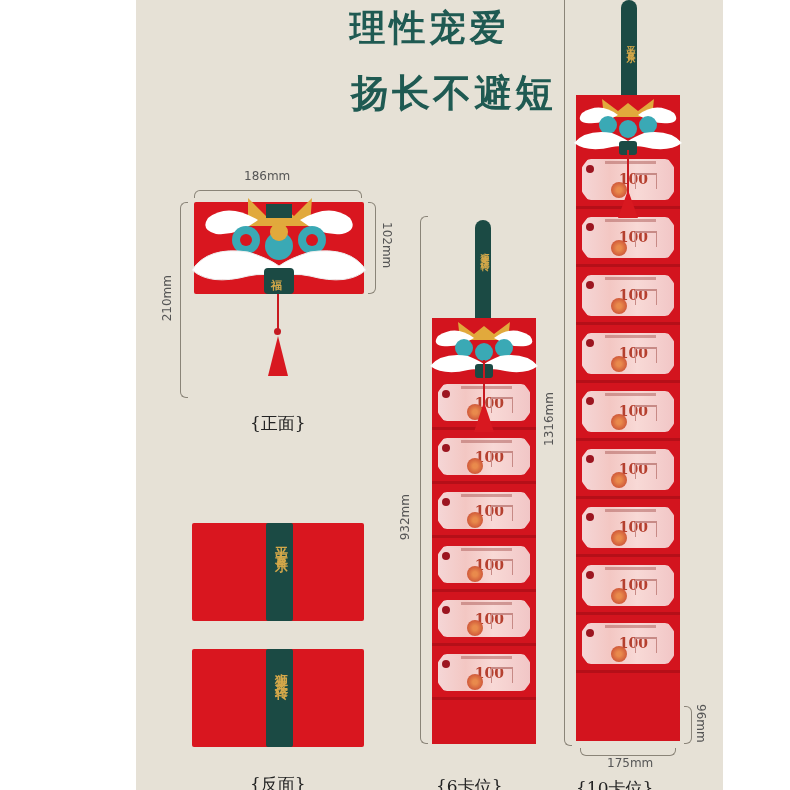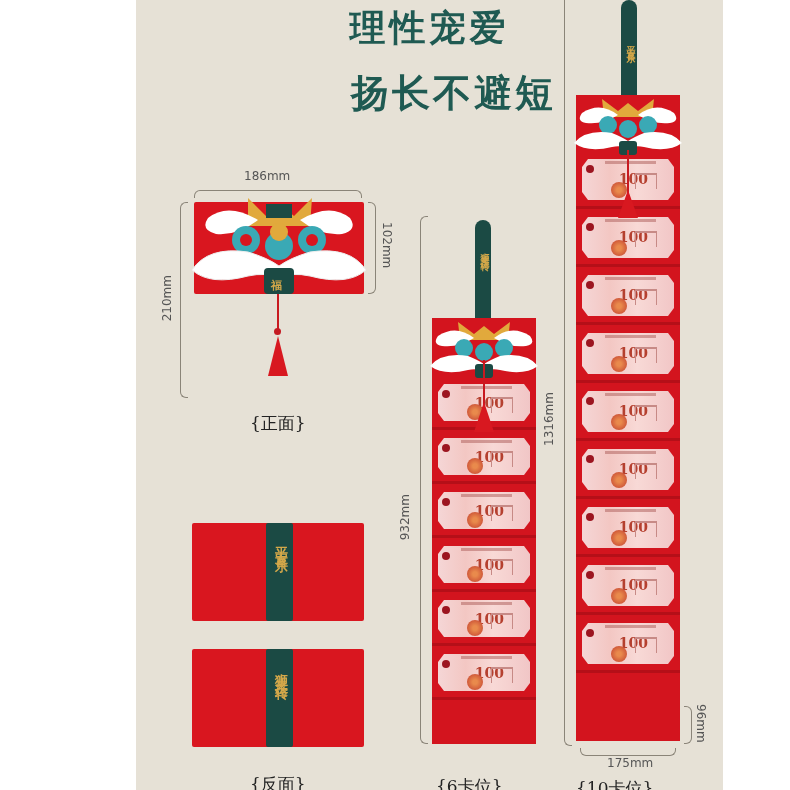--- a/index.html
+++ b/index.html
@@ -23,21 +23,21 @@
   .band-text { position: absolute; color: #d4a84a; font-family: "DejaVu Serif", serif; font-weight: bold; font-size: 13px; writing-mode: vertical-rl; letter-spacing: 4px; }
   .tassel-cord { position: absolute; width: 2px; background: #c81a20; }
   .tassel { position: absolute; width: 0; height: 0; border-left: 10px solid transparent; border-right: 10px solid transparent; border-bottom: 40px solid #d81820; }
   .bead { position: absolute; width: 7px; height: 7px; border-radius: 50%; background: #c41a22; }
 
   .caption { position: absolute; font-family: "DejaVu Serif", serif; font-size: 17px; color: #222; }
 
   
   .strip { position: absolute; background: #d3141e; }
   .slot { position: absolute; left: 0; right: 0; border-bottom: 3px solid #b50f18; }
-  .bill { position: absolute; left: 6px; right: 6px; top: 6px; bottom: 6px; background: linear-gradient(90deg, #f5d6d6 0%, #f3c7c3 30%, #f8d9d6 60%, #f1c6c6 100%); border-radius: 3px; clip-path: polygon(6px 0, calc(100% - 6px) 0, 100% 8px, 100% calc(100% - 8px), calc(100% - 6px) 100%, 6px 100%, 0 calc(100% - 8px), 0 8px); }
+  .bill { position: absolute; left: 6px; right: 6px; top: 6px; bottom: 6px; background: linear-gradient(90deg, #f5d6d6 0%, #f3c7c3 30%, #f8d9d6 60%, #f1c6c6 100%); border-radius: 9px; clip-path: polygon(6px 0, calc(100% - 6px) 0, 100% 8px, 100% calc(100% - 8px), calc(100% - 6px) 100%, 6px 100%, 0 calc(100% - 8px), 0 8px); }
   .bill-100 { position: absolute; left: 40%; top: 30%; font-family: "DejaVu Serif", serif; font-weight: bold; font-size: 14px; color: #b5402f; }
   .bill-rosette { position: absolute; left: 32%; top: 55%; width: 16px; height: 16px; border-radius: 50%; background: radial-gradient(circle, #e98a4c 20%, #d05a3a 70%); }
   .bill-dot { position: absolute; left: 4px; top: 6px; width: 8px; height: 8px; border-radius: 50%; background: #9c1520; }
   .bill-hall { position: absolute; right: 18%; top: 35%; width: 22px; height: 16px; border-top: 2px solid #c78a86; border-left: 1px solid #c78a86; border-right: 1px solid #c78a86; }
   .bill-band { position: absolute; left: 25%; top: 2px; width: 55%; height: 3px; background: #b76e6a; opacity: .6; }
   .stick { position: absolute; background: #1b4a44; border-radius: 9px 9px 2px 2px; }
   .stick-text { position: absolute; color: #d4a84a; font-family: "DejaVu Serif", serif; font-weight: bold; font-size: 9px; writing-mode: vertical-rl; letter-spacing: 3px; }
   .partial-label { position: absolute; font-family: "DejaVu Serif", serif; font-size: 17px; color: #222; }
 </style>
 </head>

